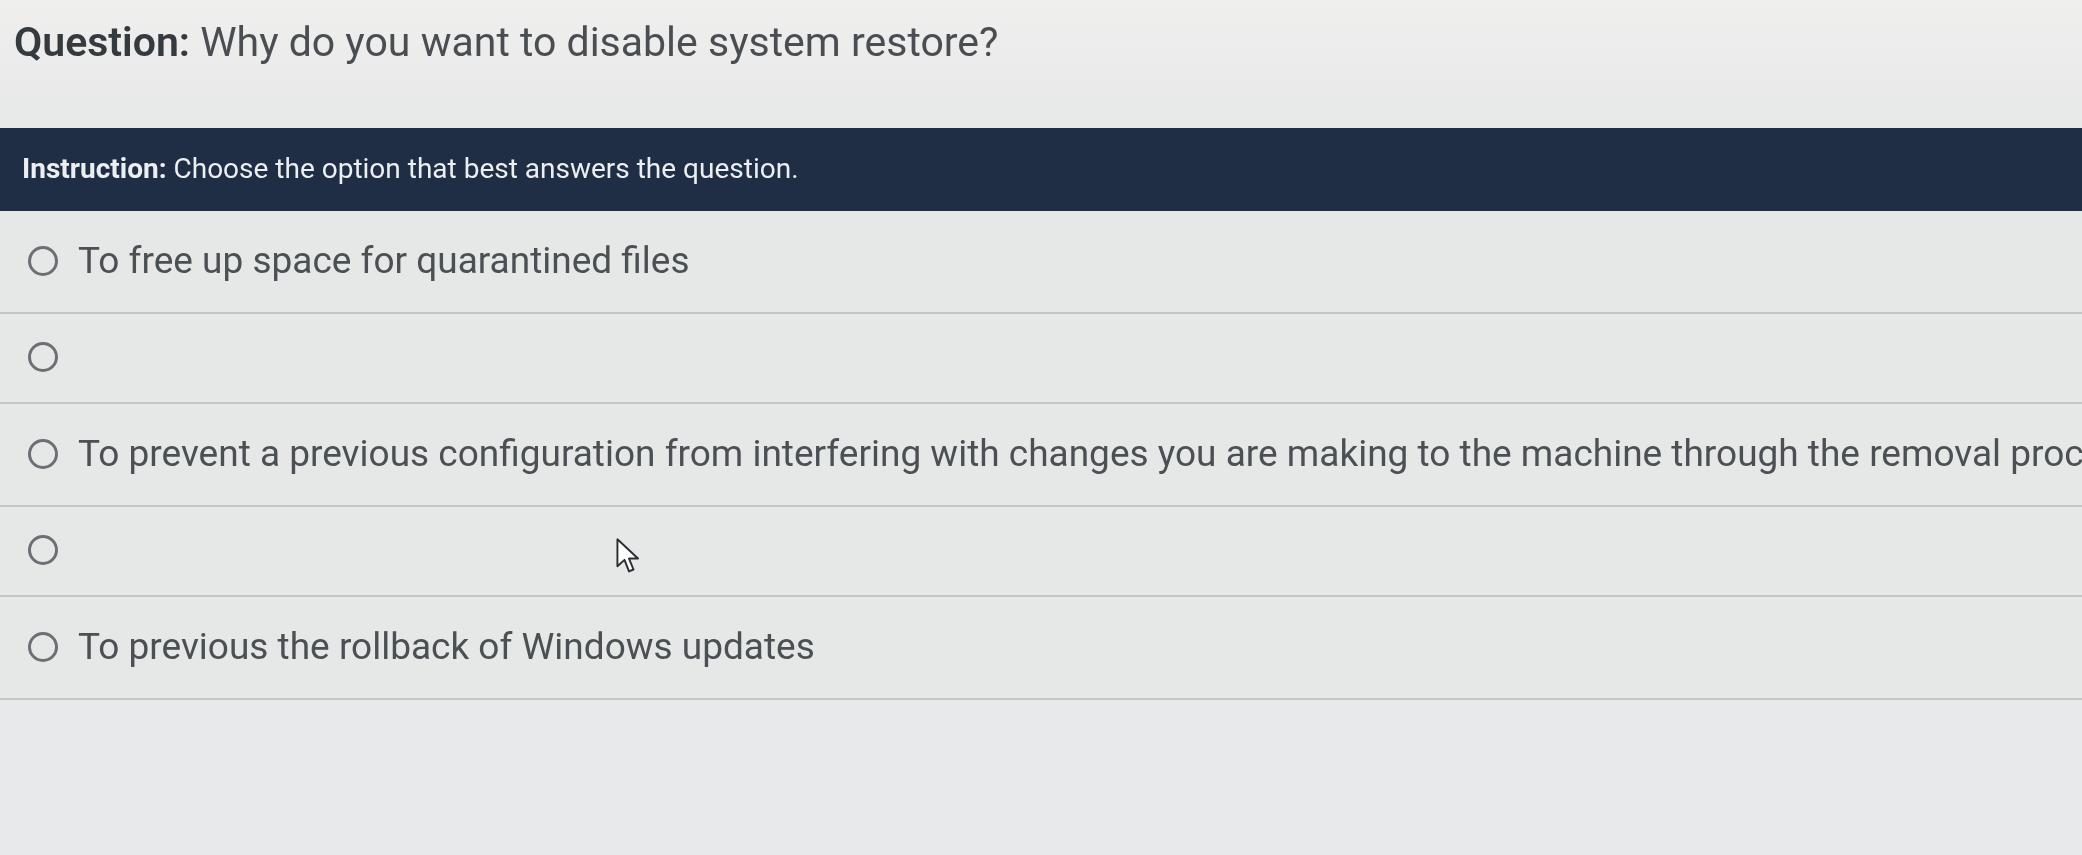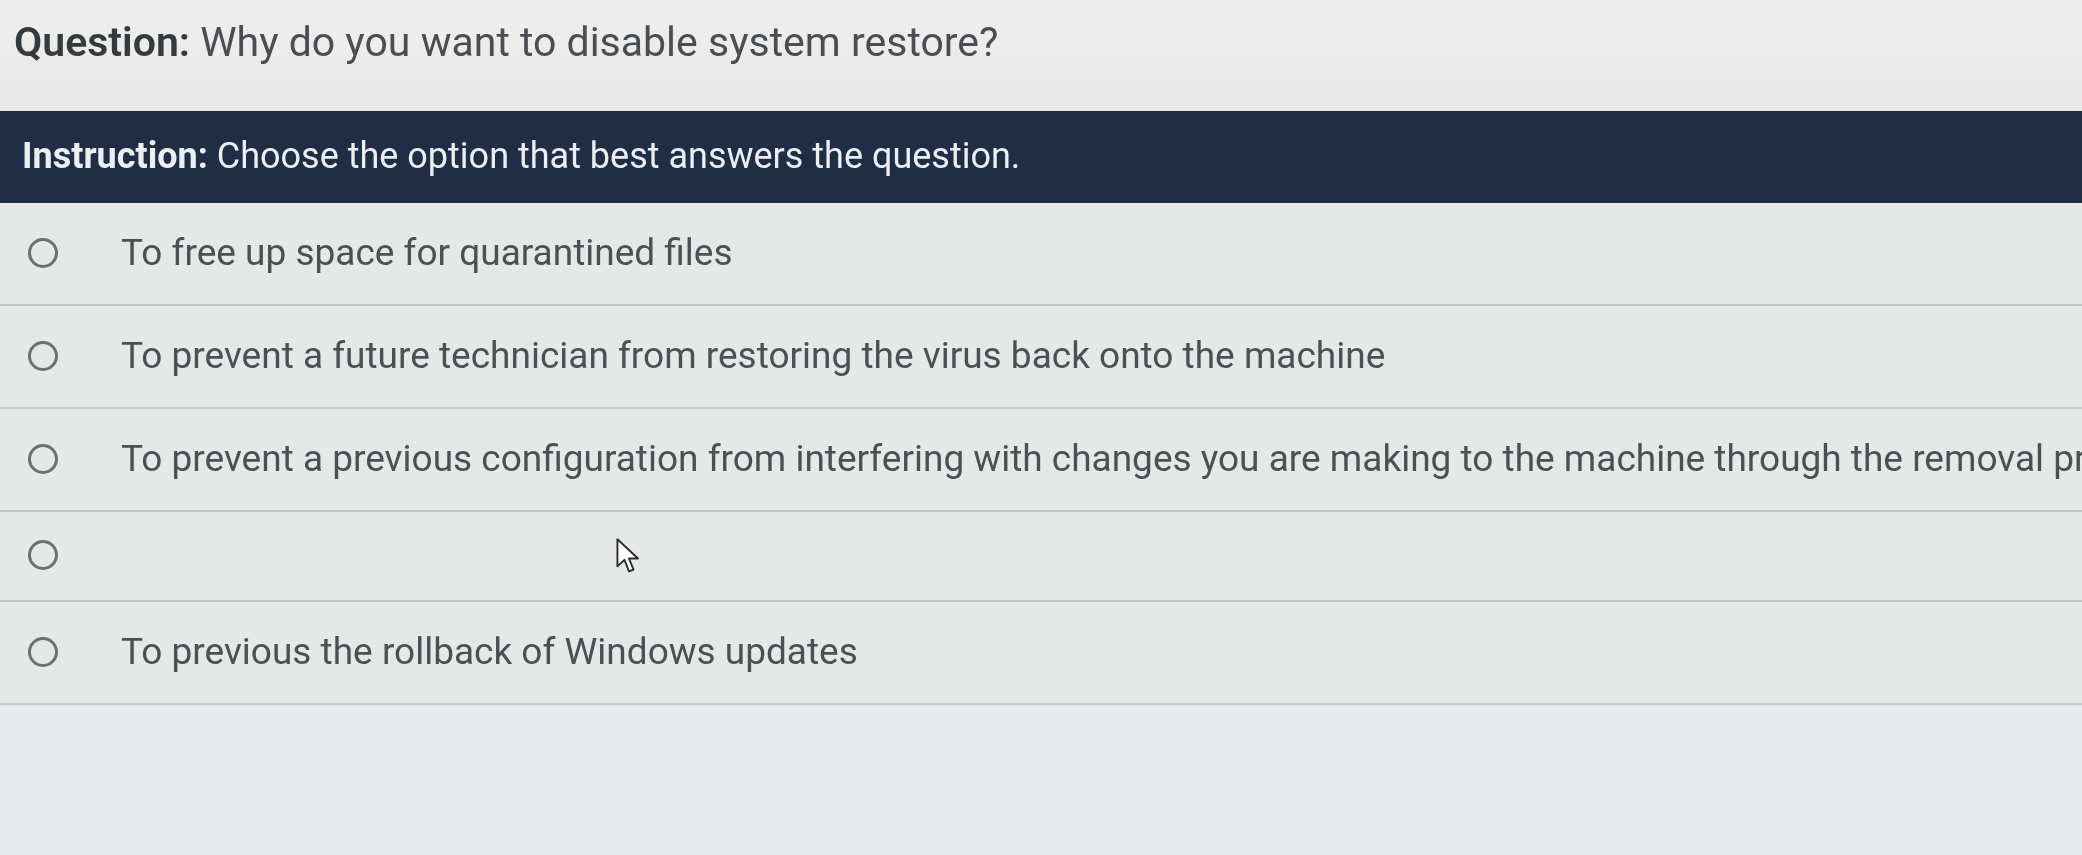--- a/index.html
+++ b/index.html
@@ -9,54 +9,53 @@
   }
   body {
     font-family: -apple-system, BlinkMacSystemFont, "Segoe UI", Roboto, Helvetica, Arial, sans-serif;
     background: #e8e9ea;
     width: 2082px;
     height: 855px;
     overflow: hidden;
     color: #3a3f44;
   }
   .question-area {
-    padding: 18px 20px 45px 14px;
+    padding: 18px 20px 62px 14px;
     font-size: 41px;
     font-weight: 400;
     color: #4a4e52;
     background: linear-gradient(to bottom, #efefee, #e7e8e8);
   }
   .question-area .label {
     font-weight: 600;
     color: #353a3e;
   }
   .instruction-bar {
     background: #1f2d45;
     color: #eceff2;
     padding: 24px 22px 26px 22px;
-    font-size: 36px;
+    font-size: 28px;
     font-weight: 400;
   }
   .instruction-bar .label {
     font-weight: 700;
   }
   .options {
     background: #e6e7e7;
   }
   .option-row {
     display: flex;
     align-items: center;
     padding: 28px 28px 30px 28px;
     border-bottom: 2px solid #c2c6c8;
     cursor: pointer;
     white-space: nowrap;
     overflow: hidden;
     font-size: 37px;
     color: #4b5054;
-    gap: 43px;
   }
   .option-row:first-child {
     border-top: none;
   }
   .radio {
     width: 30px;
     height: 30px;
     border: 3px solid #6b7074;
     border-radius: 50%;
     flex-shrink: 0;
@@ -85,21 +84,20 @@
   <span>Choose the option that best answers the question.</span>
 </div>
 
 <div class="options">
   <div class="option-row">
     <span class="radio"></span>
     <span>To free up space for quarantined files</span>
   </div>
   <div class="option-row">
     <span class="radio"></span>
-    <span>To prevent a future technician from restoring the virus back onto the machine</span>
   </div>
   <div class="option-row">
     <span class="radio"></span>
     <span>To prevent a previous configuration from interfering with changes you are making to the machine through the removal process</span>
   </div>
   <div class="option-row">
     <span class="radio"></span>
   </div>
   <div class="option-row">
     <span class="radio"></span>

